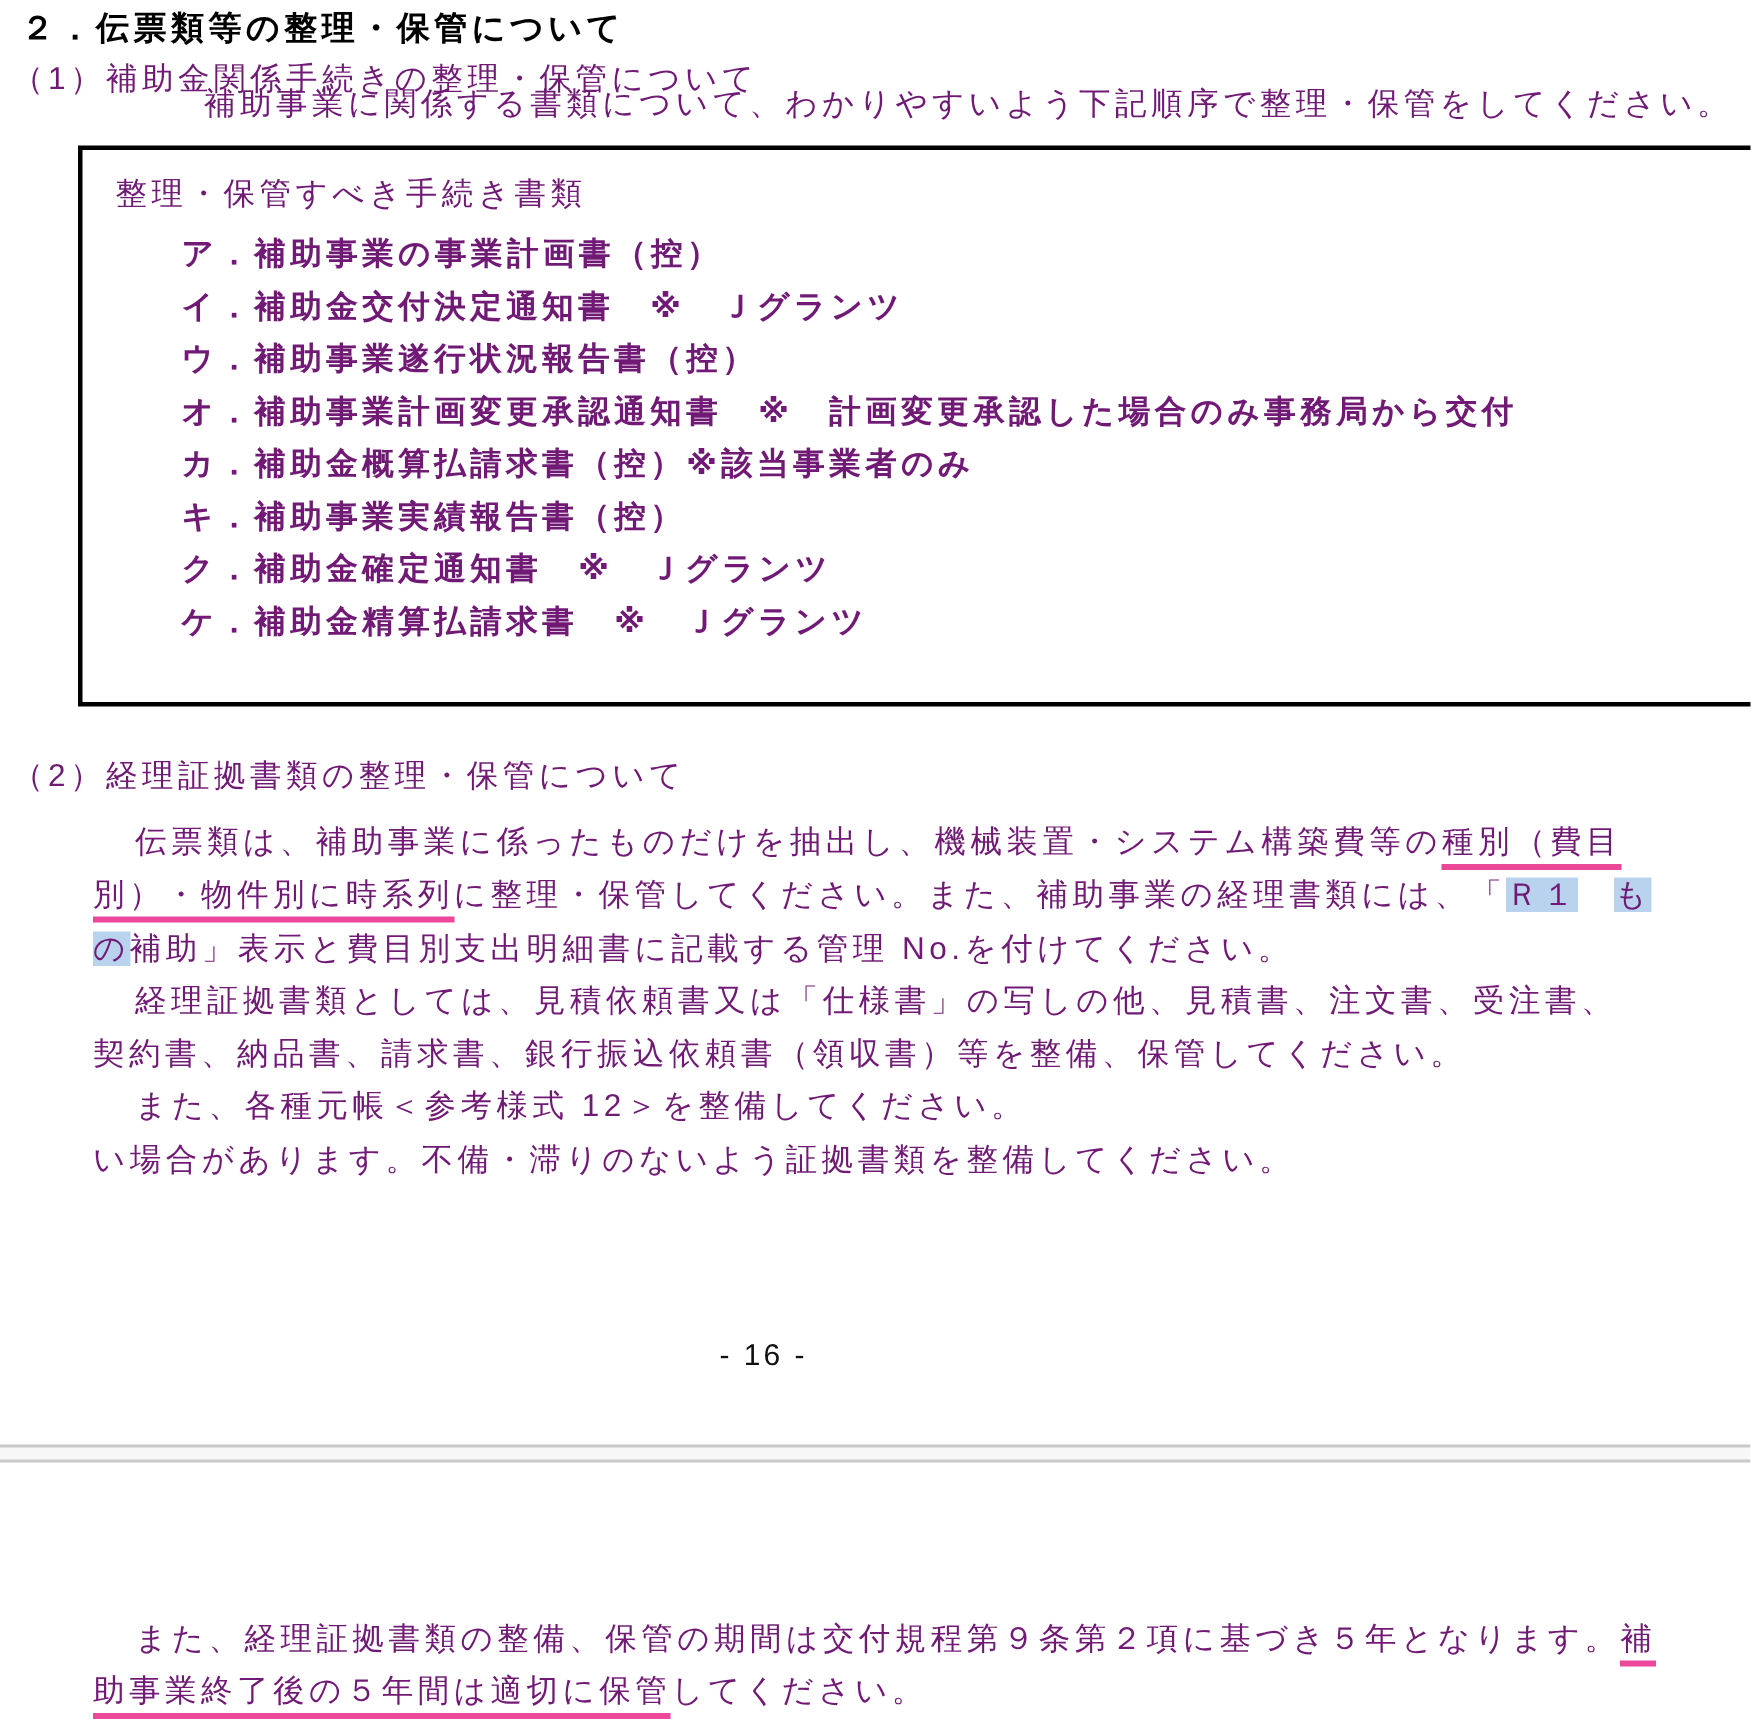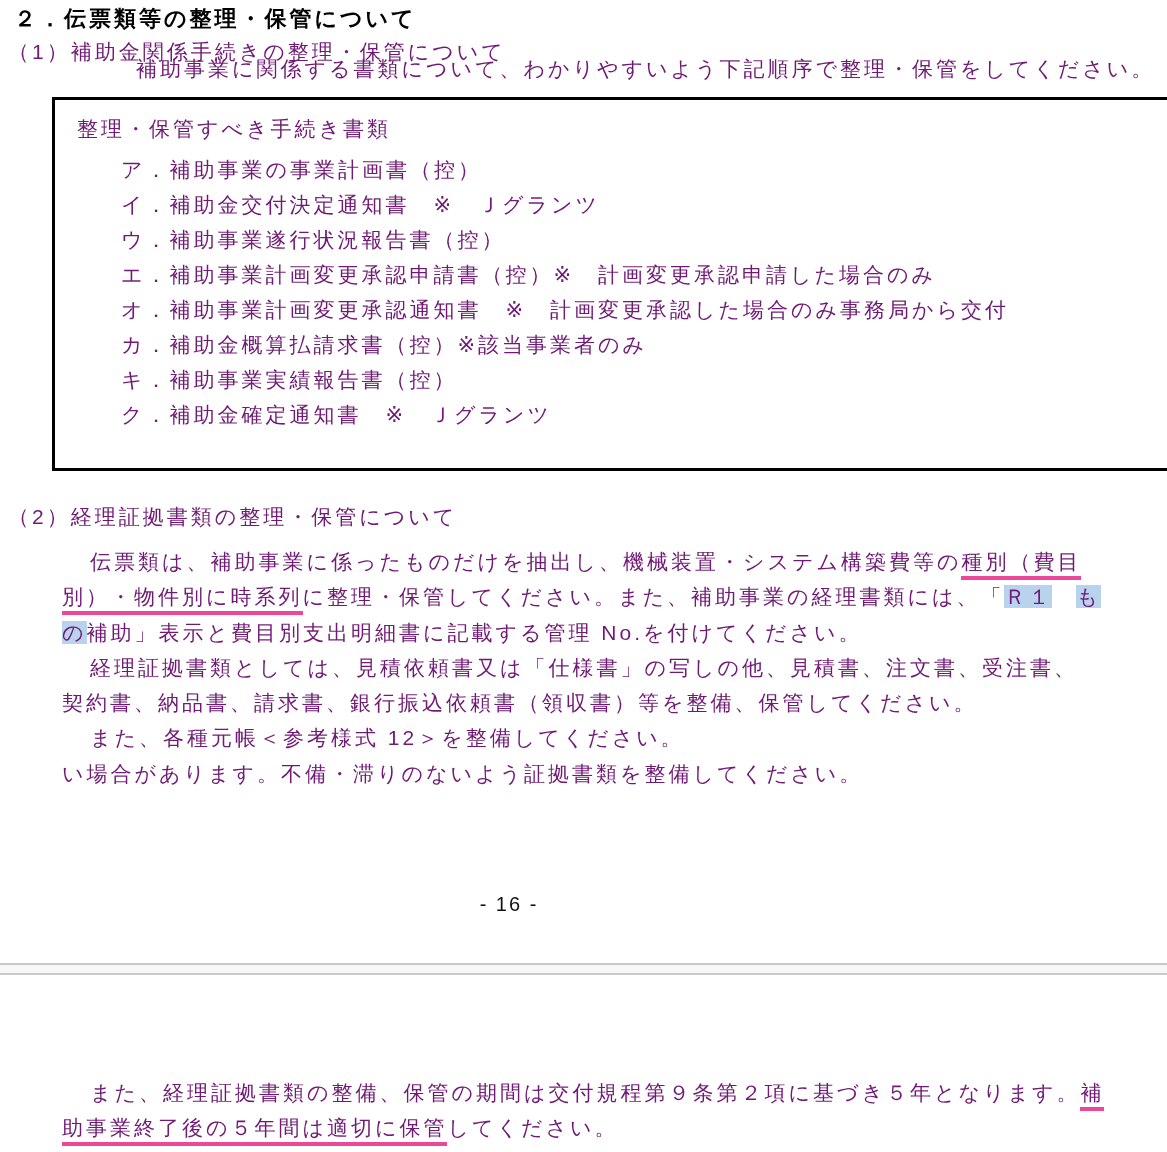--- a/index.html
+++ b/index.html
@@ -18,21 +18,21 @@
   .sec-heading { position:absolute; left:8px; white-space:nowrap; }
   .sec1-heading { top:38px; }
   .sec2-heading { top:503px; }
   .sec1-intro { position:absolute; left:88px; top:55px; white-space:nowrap;margin-left:48px; }
   .proc-box {
     position:absolute; left:52px; top:97px; width:1143px; height:374px;
     border:3px solid #000; background:#fff;
   }
   .proc-box-heading { position:absolute; left:22px; top:15px; white-space:nowrap; }
   .proc-box-items { position:absolute; left:66px; top:52px; }
-  .proc-box-items .box-item { height:35px; line-height:35px; white-space:nowrap; }
+  .proc-box-items .box-item { height:35px; line-height:35px; white-space:nowrap;font-weight:bold; }
   .bodyblock { position:absolute; left:62px; }
   .block-a { top:544px; }
   .block-b { top:1075px; }
   .line { height:35.3px; line-height:35.3px; white-space:nowrap; }
   .indent { padding-left:28px; }
   .u { border-bottom:4px solid #ec4899; padding-bottom:3px; }
   .hl { background:#b9d3ee; }
   .page-number {
     position:absolute; left:0; top:893px; width:1018px;
     text-align:center; font-size:20px; letter-spacing:2px; color:#111;
@@ -52,25 +52,25 @@
 <div class="jp sec-heading sec1-heading">（1）補助金関係手続きの整理・保管について</div>
 
 <div class="jp sec1-intro">補助事業に関係する書類について、わかりやすいよう下記順序で整理・保管をしてください。</div>
 
 <div class="proc-box">
   <div class="jp proc-box-heading">整理・保管すべき手続き書類</div>
   <div class="proc-box-items">
     <div class="jp box-item">ア．補助事業の事業計画書（控）</div>
     <div class="jp box-item">イ．補助金交付決定通知書　※　Ｊグランツ</div>
     <div class="jp box-item">ウ．補助事業遂行状況報告書（控）</div>
-    <div class="jp box-item">エ．補助事業計画変更承認申請書（控）※　計画変更承認申請した場合のみ</div>
     <div class="jp box-item">オ．補助事業計画変更承認通知書　※　計画変更承認した場合のみ事務局から交付</div>
     <div class="jp box-item">カ．補助金概算払請求書（控）※該当事業者のみ</div>
     <div class="jp box-item">キ．補助事業実績報告書（控）</div>
     <div class="jp box-item">ク．補助金確定通知書　※　Ｊグランツ</div>
+    <div class="jp box-item">ケ．補助金精算払請求書　※　Ｊグランツ</div>
   </div>
 </div>
 
 <div class="jp sec-heading sec2-heading">（2）経理証拠書類の整理・保管について</div>
 
 <div class="jp bodyblock block-a">
   <div class="line indent"><span>伝票類は、補助事業に係ったものだけを抽出し、機械装置・システム構築費等の</span><span class="u">種別（費目</span></div>
   <div class="line"><span class="u">別）・物件別に時系列</span><span>に整理・保管してください。また、補助事業の経理書類には、「</span><span class="hl">Ｒ１</span><span>　</span><span class="hl">も</span></div>
   <div class="line"><span class="hl">の</span><span>補助」表示と費目別支出明細書に記載する管理 No.を付けてください。</span></div>
   <div class="line indent"><span>経理証拠書類としては、見積依頼書又は「仕様書」の写しの他、見積書、注文書、受注書、</span></div>

